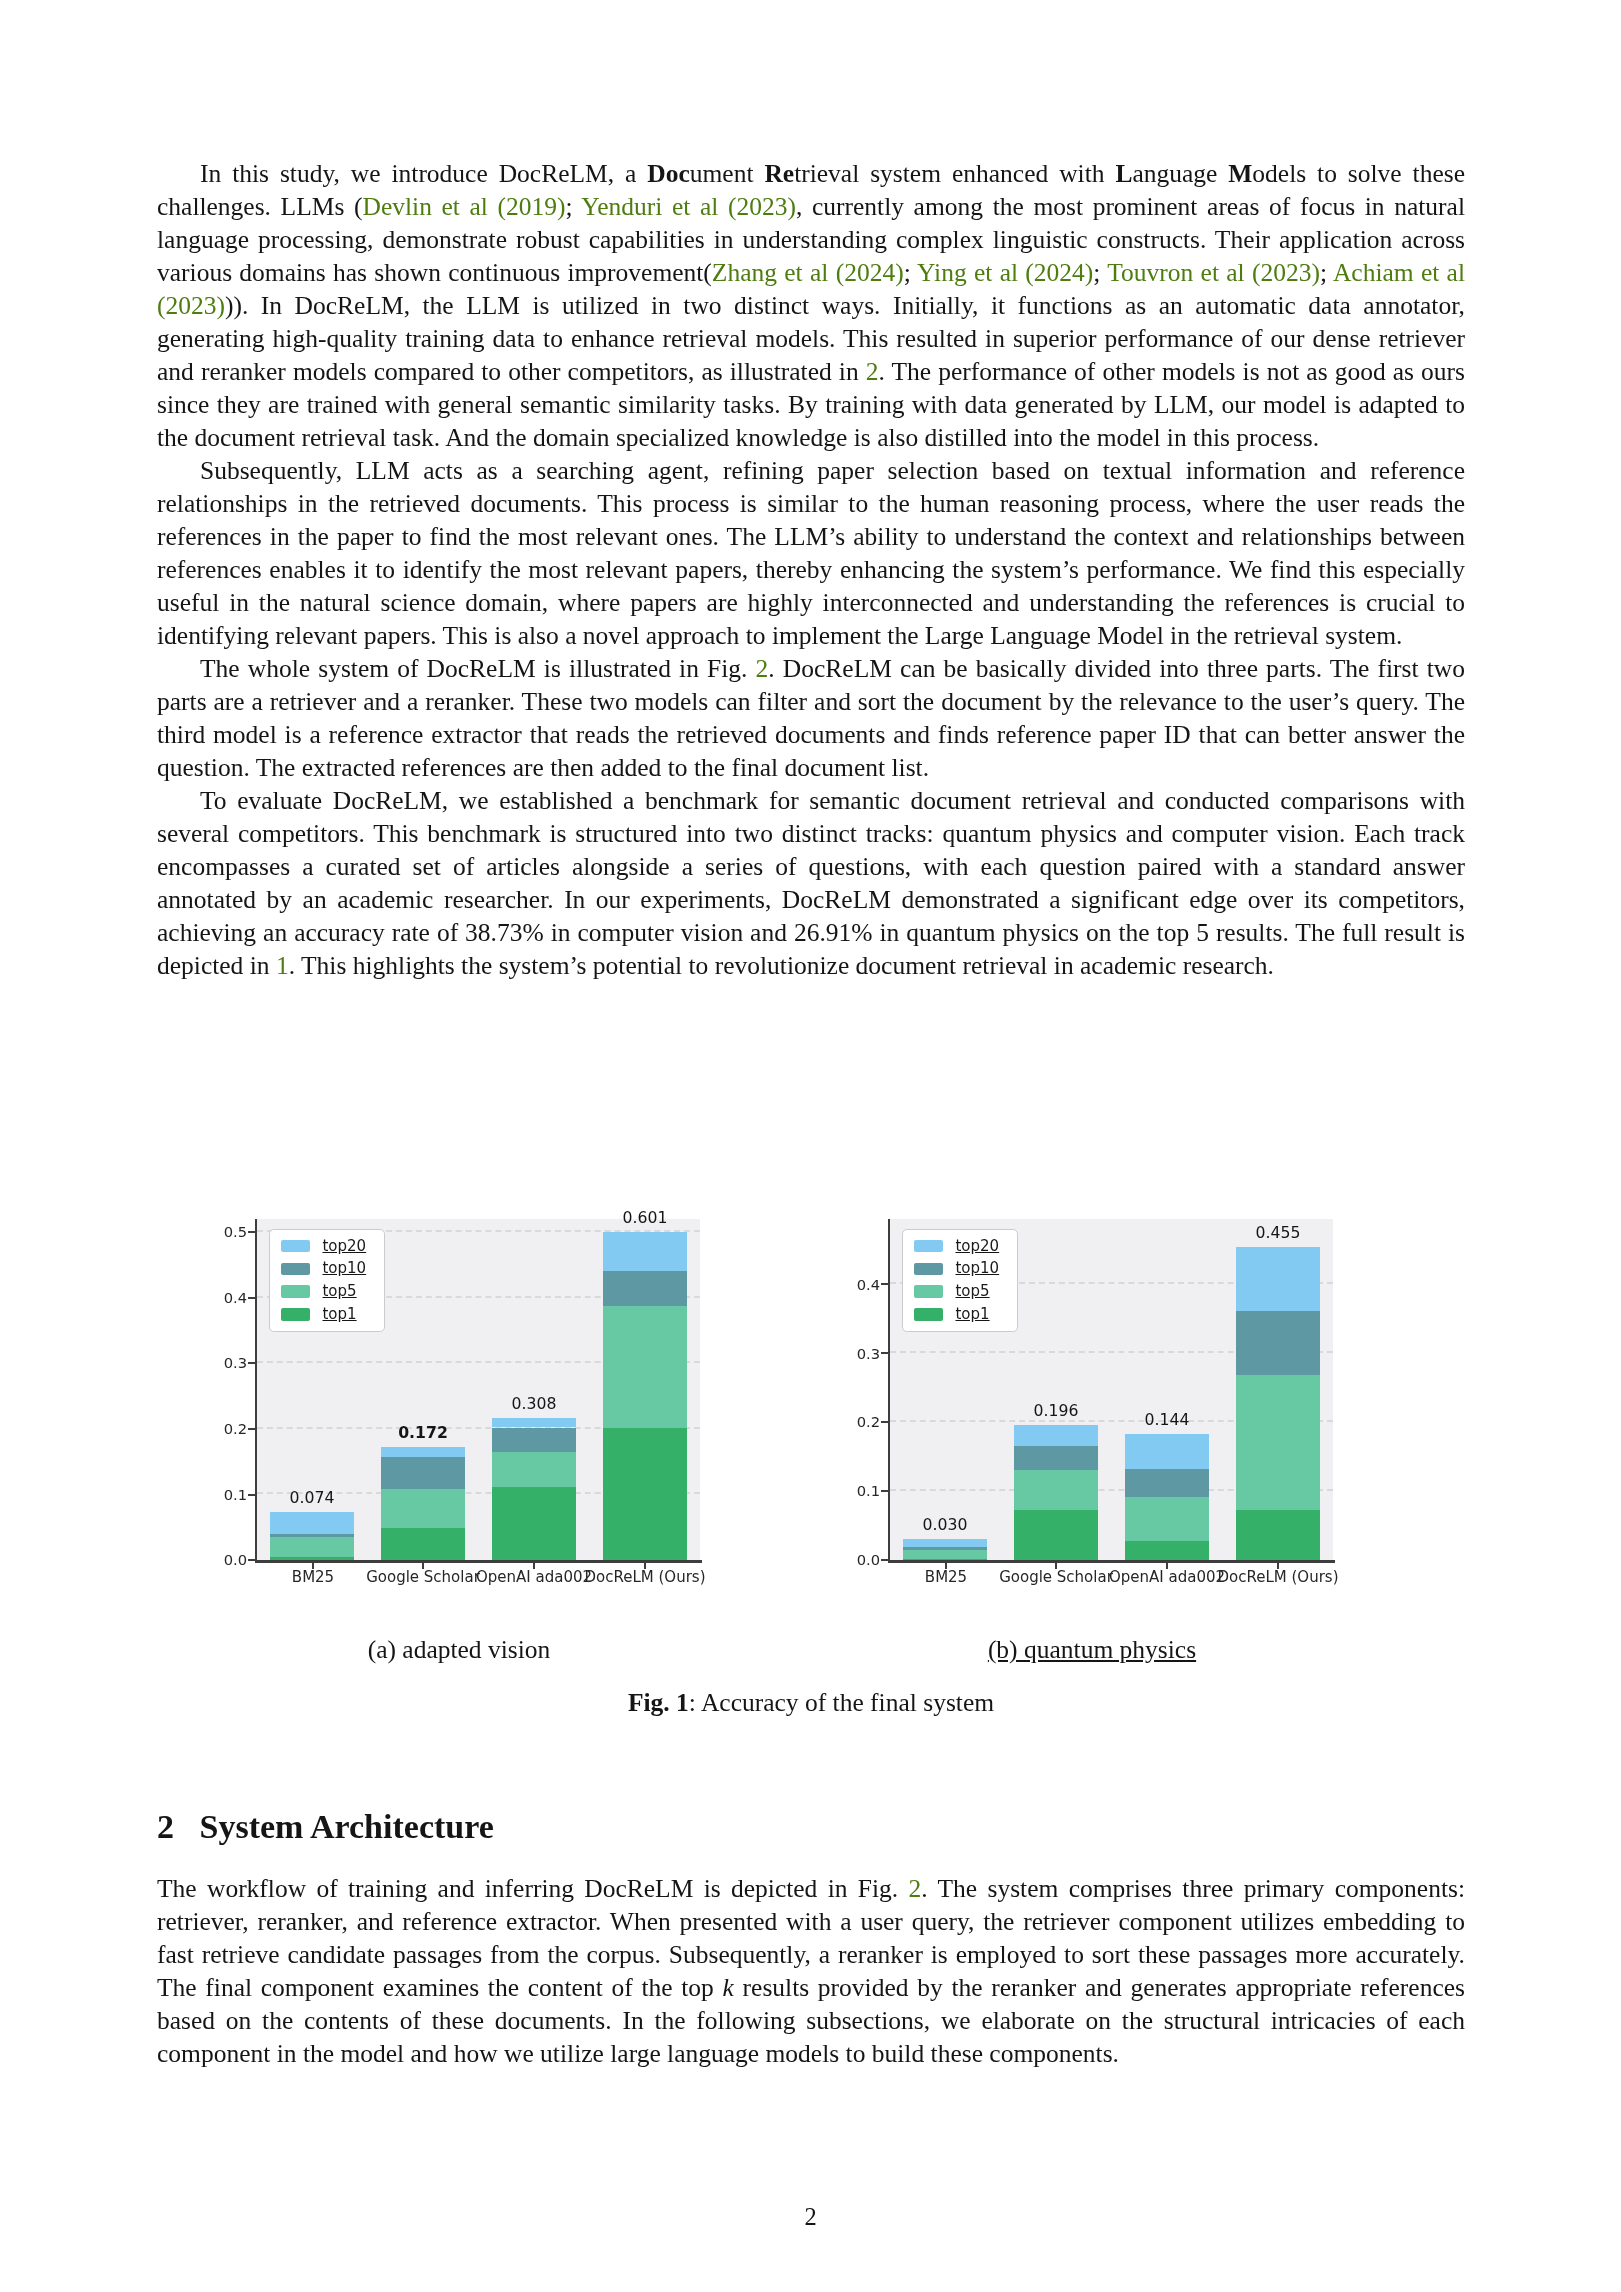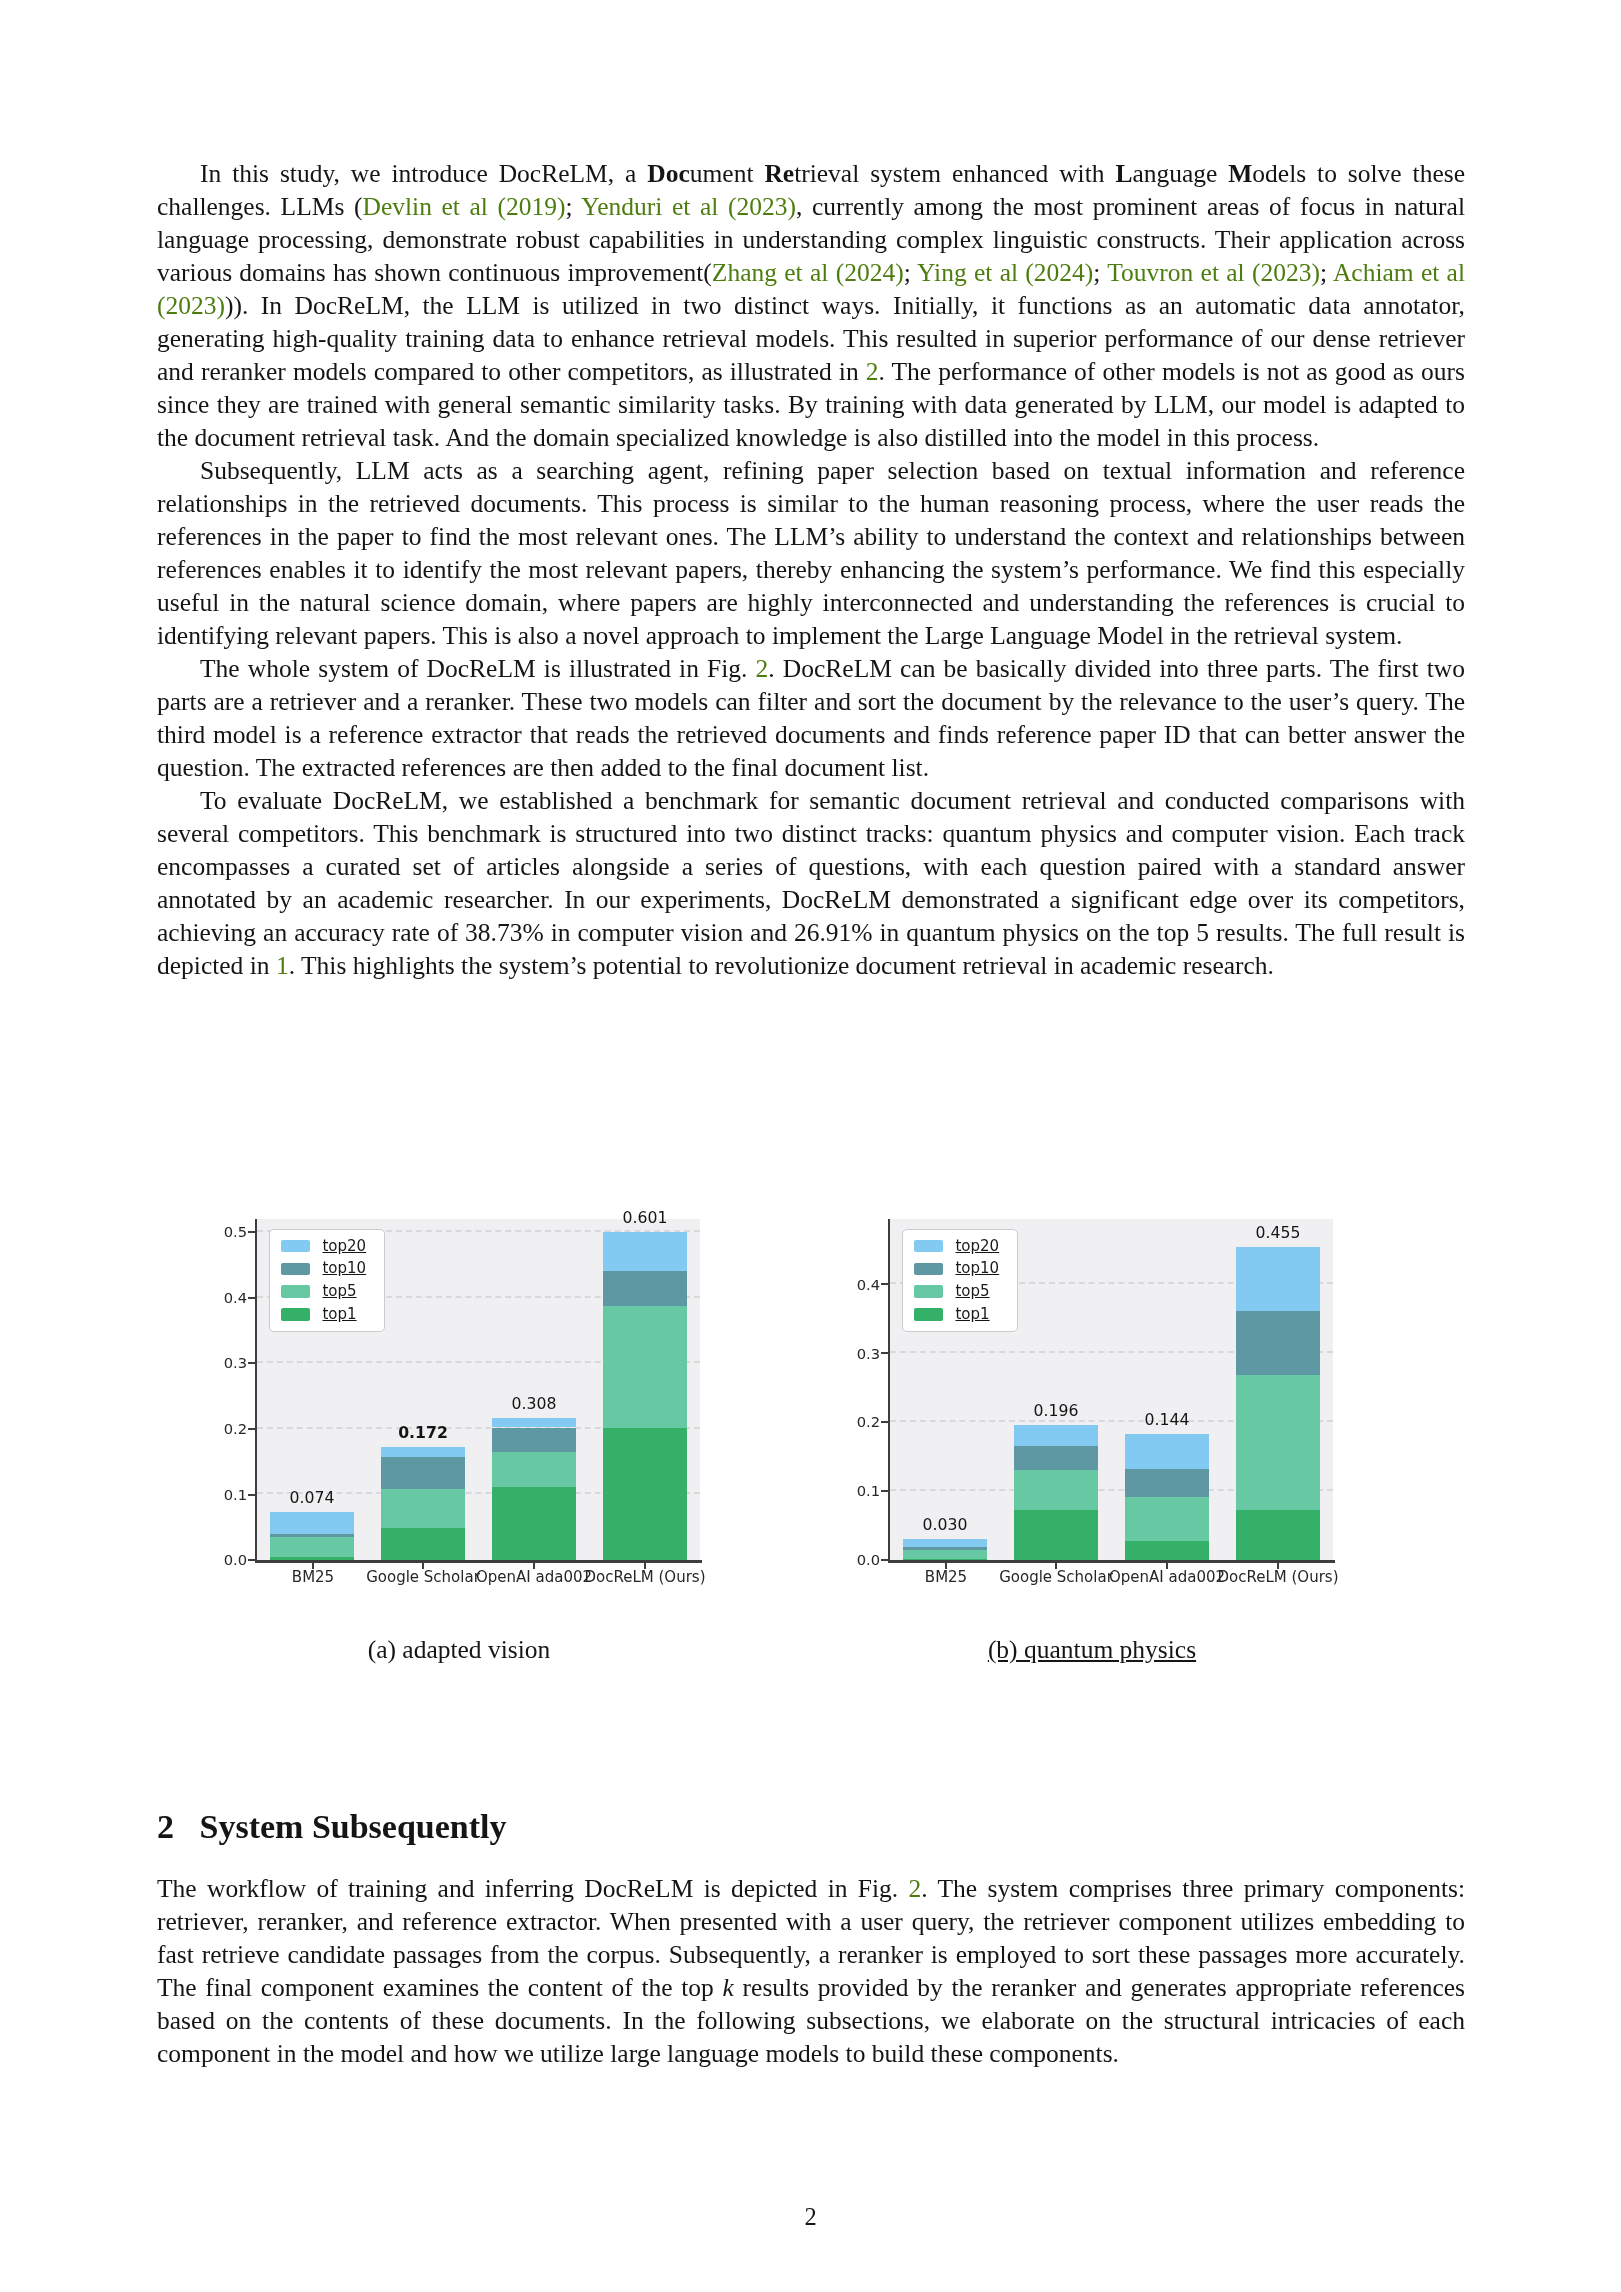--- a/index.html
+++ b/index.html
@@ -244,24 +244,27 @@
             <div class="legend-label">top5</div>
           </div>
           <div class="legend-row">
             <div class="legend-swatch" style="background: rgb(52, 176, 105);"></div>
             <div class="legend-label">top1</div>
           </div>
         </div>
       </div>
     <div class="subcaption" id="subcaption-a">(a) adapted vision</div>
     <div class="subcaption" id="subcaption-b">(b) quantum physics</div>
+    <div class="fig-caption">
+      <b>Fig. 1</b><span>: Accuracy of the final system</span>
+    </div>
   </div>
 
   <h2 class="section-heading">
-    <span class="sec-num">2</span><span>System Subsequently</span>
+    <span class="sec-num">2</span><span>System Architecture</span>
   </h2>
 
   <p class="last-par"><span>The workflow of training and inferring DocReLM is depicted in Fig. </span><span class="cite-link">2</span><span>. The system comprises three primary components: retriever, reranker, and reference extractor. When presented with a user query, the retriever component utilizes embedding to fast retrieve candidate passages from the corpus. Subsequently, a reranker is employed to sort these passages more accurately. The final component examines the content of the top </span><span class="math" style="font-style: italic;">k</span><span> results provided by the reranker and generates appropriate references based on the contents of these documents. In the following subsections, we elaborate on the structural intricacies of each component in the model and how we utilize large language models to build these components.</span></p>
 
   <div class="page-number">2</div>
 
 </div>
 
 
 </body></html>

